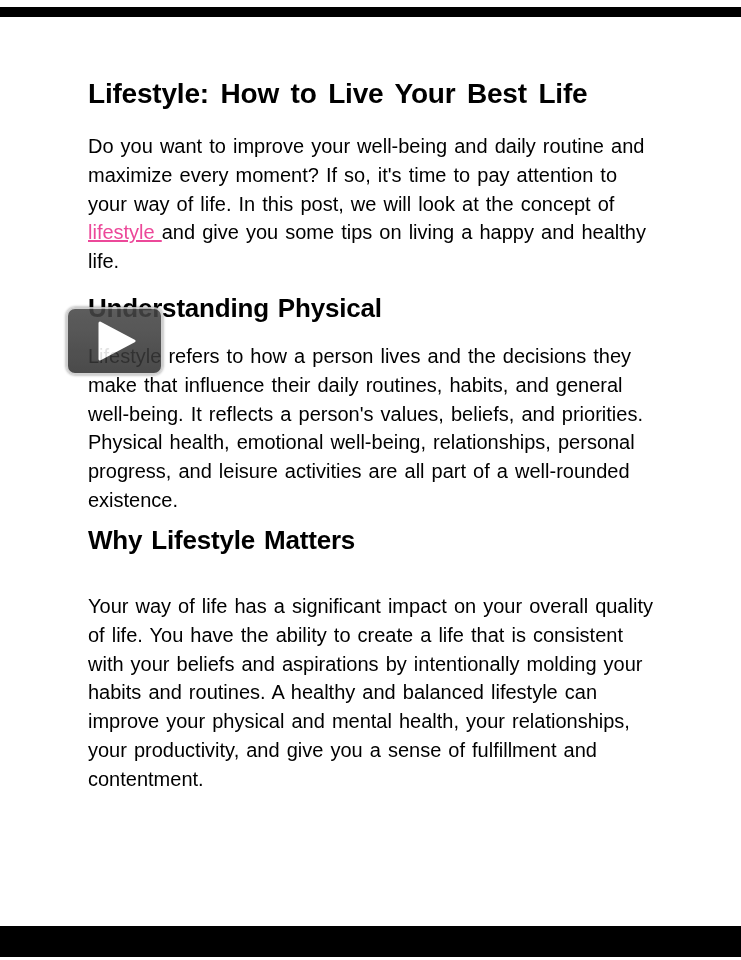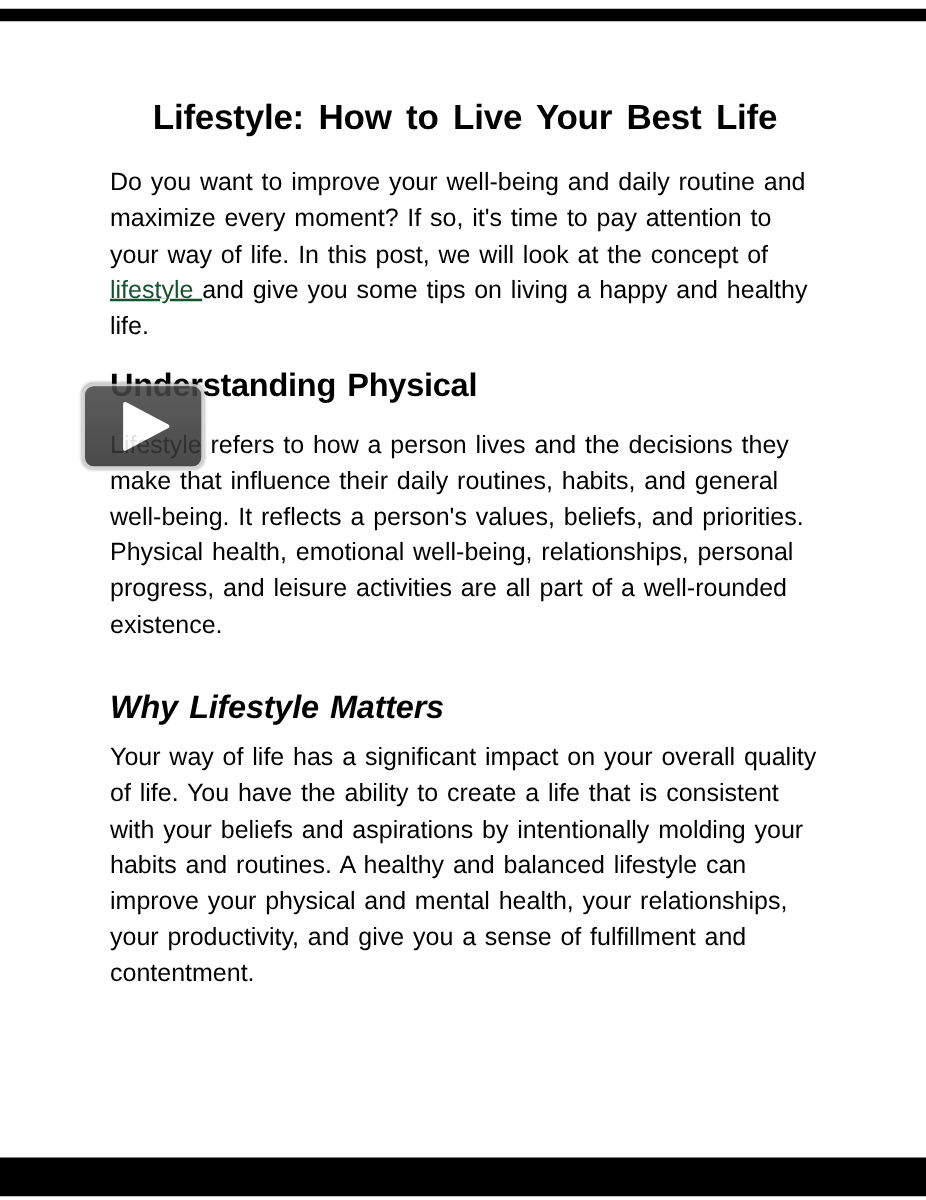--- a/index.html
+++ b/index.html
@@ -27,21 +27,20 @@
     top: 0;
     width: 568px;
     height: 960px;
   }
   .article h1 {
     position: absolute;
     top: 78px;
     left: 0;
     width: 100%;
     margin: 0;
-    text-align: center;
     font-size: 28px;
     font-weight: bold;
     letter-spacing: -0.2px;
     word-spacing: 4px;
     white-space: nowrap;
   }
   .article h2 {
     position: absolute;
     left: 0;
     margin: 0;
@@ -55,25 +54,25 @@
     left: 0;
     width: 568px;
     margin: 0;
     font-size: 20px;
     line-height: 28.8px;
     word-spacing: 1.5px;
   }
   .p-intro { top: 132px; }
   .h-understanding { top: 293px; }
   .p-understanding { top: 342px; }
-  .h-why { top: 550px; font-style: italic; }
+  .h-why { top: 525px; }
   .p-why { top: 592px; }
 
   .inline-link {
-    color: #14532d;
+    color: #ec4899;
     text-decoration: underline;
     cursor: pointer;
   }
 
   .play-button {
     position: absolute;
     left: 66px;
     top: 307px;
     width: 97px;
     height: 68px;

